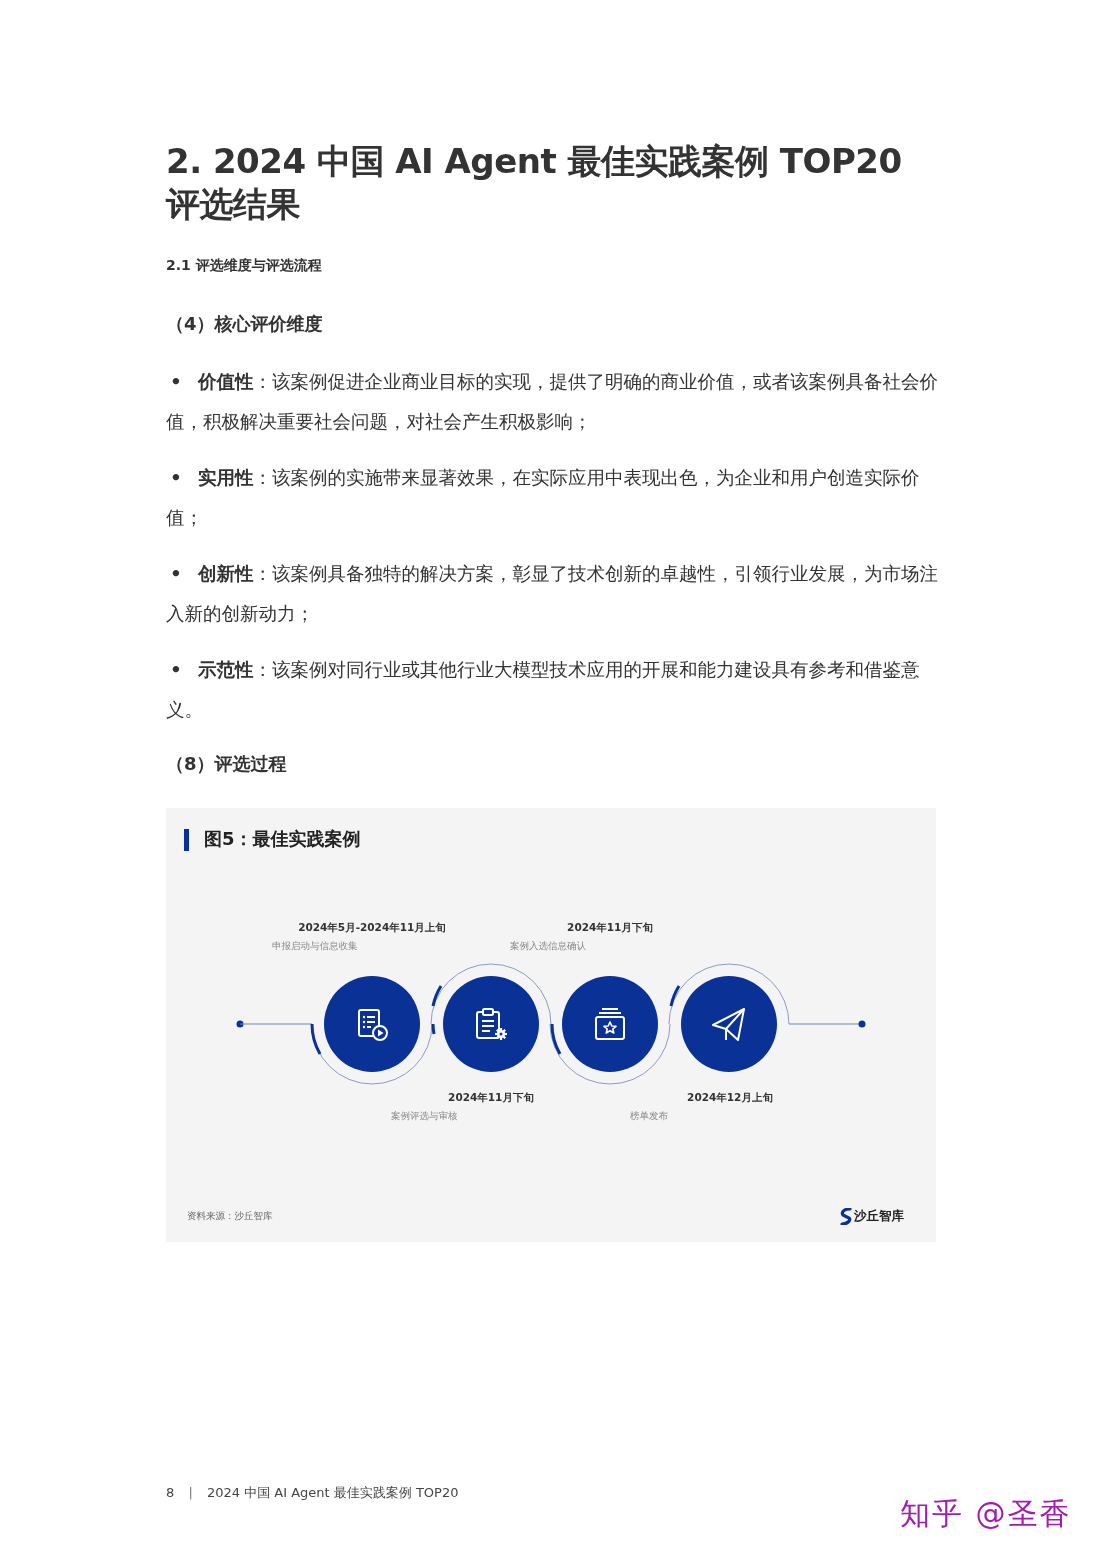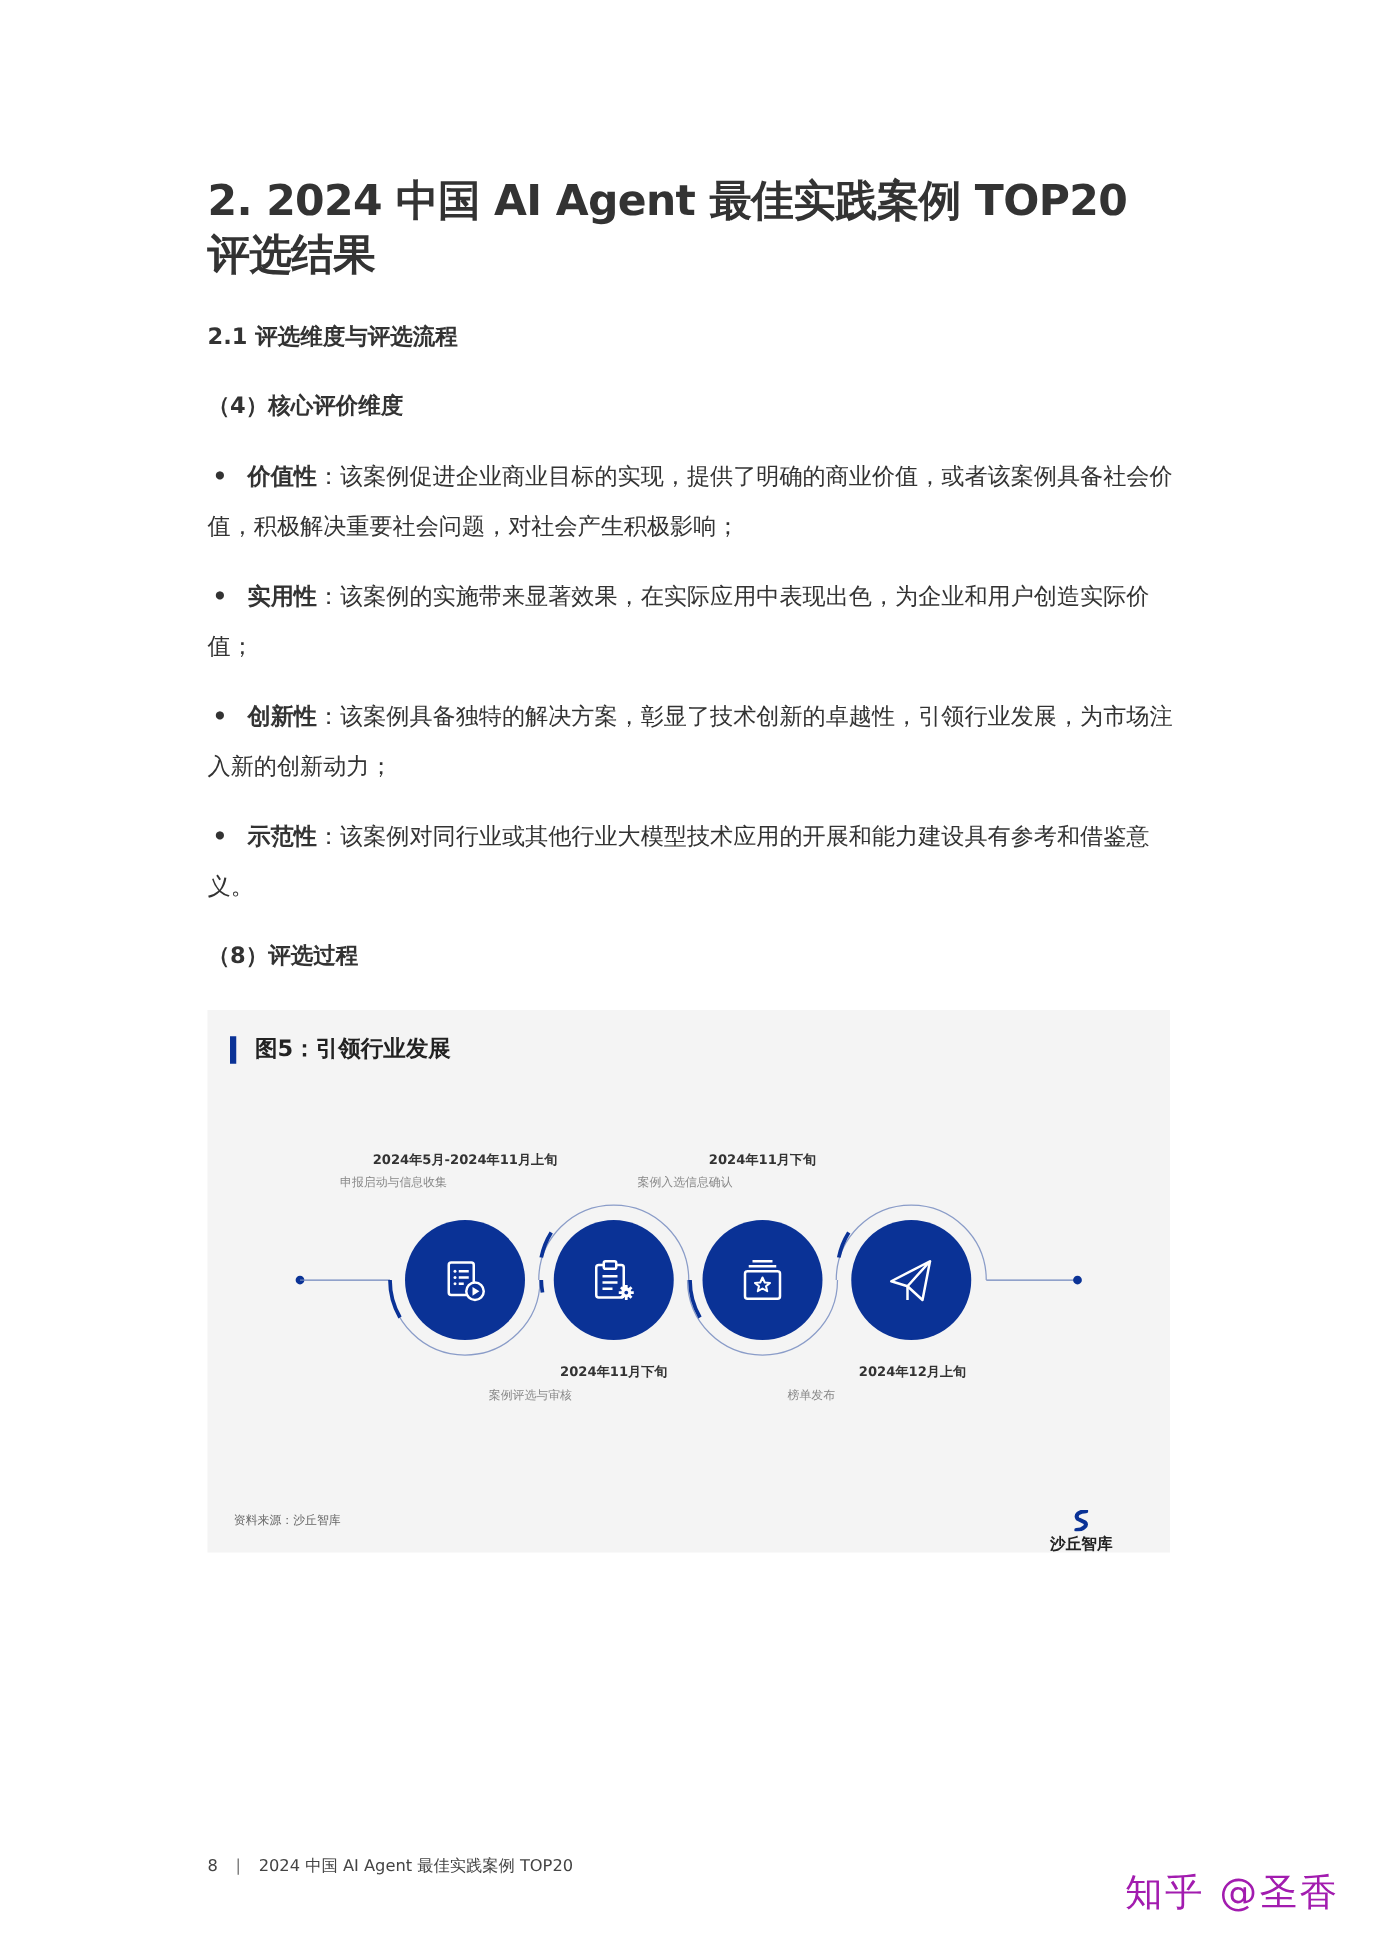--- a/index.html
+++ b/index.html
@@ -1,32 +1,32 @@
 <!DOCTYPE html>
 <html><head>
 <meta charset="utf-8">
 <style>
   html, body { margin:0; padding:0; background:#ffffff; }
   body { width:1102px; height:1559px; position:relative; overflow:hidden;
          font-family:"DejaVu Sans", "Liberation Sans", sans-serif; color:#333333; }
   .abs { position:absolute; }
   .h1 { left:166px; top:140px; width:780px; font-size:34px; font-weight:bold; line-height:43px; color:#333; letter-spacing:-0.5px; }
-  .h2 { left:166px; top:257px; font-size:18px; font-weight:bold; color:#333; }
+  .h2 { left:166px; top:257px; font-size:14px; font-weight:bold; color:#333; }
   .h3 { left:166px; top:312px; font-size:18px; font-weight:bold; color:#333; }
   .h3b { left:166px; top:752px; font-size:18px; font-weight:bold; color:#333; }
   .bullet { left:166px; width:772px; font-size:18.5px; line-height:40px; color:#333; }
   .bullet .dot { display:inline-block; width:28px; text-align:left; padding-left:4px; font-weight:bold; }
   .bullet .term { font-weight:bold;margin-top:36px; }
   .figure { left:166px; top:808px; width:770px; height:434px; background:#f4f4f4; }
   .fig-title-bar { left:18px; top:21px; width:5px; height:22px; background:#0a3296; }
   .fig-title { left:38px; top:19px; font-size:18px; font-weight:bold; color:#222; }
   .step-date { font-size:10.5px; font-weight:bold; color:#333; text-align:center; width:200px; }
   .step-desc { font-size:9.5px; color:#888; text-align:left; width:200px; }
   .source { left:21px; top:402px; font-size:9.5px; color:#666;text-align:center; }
-  .logo { left:674px; top:400px; font-size:12.5px; font-weight:bold; color:#222; display:flex; align-items:center; gap:2px;flex-direction:column; }
+  .logo { left:674px; top:400px; font-size:12.5px; font-weight:bold; color:#222; display:flex; align-items:center; gap:2px; }
   .footer { left:166px; top:1484px; font-size:13px; color:#444; }
   .watermark { left:900px; top:1494px; font-size:30px; color:#a21caf; letter-spacing:2px;text-align:right; }
 </style>
 </head>
 <body>
 
 <div class="abs h1">2. 2024 中国 AI Agent 最佳实践案例 TOP20 评选结果</div>
 
 <div class="abs h2">2.1  评选维度与评选流程</div>
 <div class="abs h3">（4）核心评价维度</div>
@@ -41,21 +41,21 @@
   <span class="dot">•</span><span class="term">创新性</span><span>：</span><span>该案例具备独特的解决方案，彰显了技术创新的卓越性，引领行业发展，为市场注入新的创新动力；</span>
 </div>
 <div class="abs bullet" style="top:650px;">
   <span class="dot">•</span><span class="term">示范性</span><span>：</span><span>该案例对同行业或其他行业大模型技术应用的开展和能力建设具有参考和借鉴意义。</span>
 </div>
 
 <div class="abs h3b">（8）评选过程</div>
 
 <div class="abs figure">
   <div class="abs fig-title-bar"></div>
-  <div class="abs fig-title">图5：引领行业发展</div>
+  <div class="abs fig-title">图5：最佳实践案例</div>
 
   <svg class="abs" style="left:0;top:0;" width="770" height="434">
 
     <circle cx="74" cy="216" r="3.5" fill="#0a3296"></circle>
     <line x1="74" y1="216" x2="146" y2="216" stroke="#6f86bd" stroke-width="1"></line>
 
     <line x1="623" y1="216" x2="696" y2="216" stroke="#6f86bd" stroke-width="1"></line>
     <circle cx="696" cy="216" r="3.5" fill="#0a3296"></circle>
 
     <path d="M 146 216 A 60 60 0 0 0 266 216" fill="none" stroke="#8a9cc8" stroke-width="1"></path>

